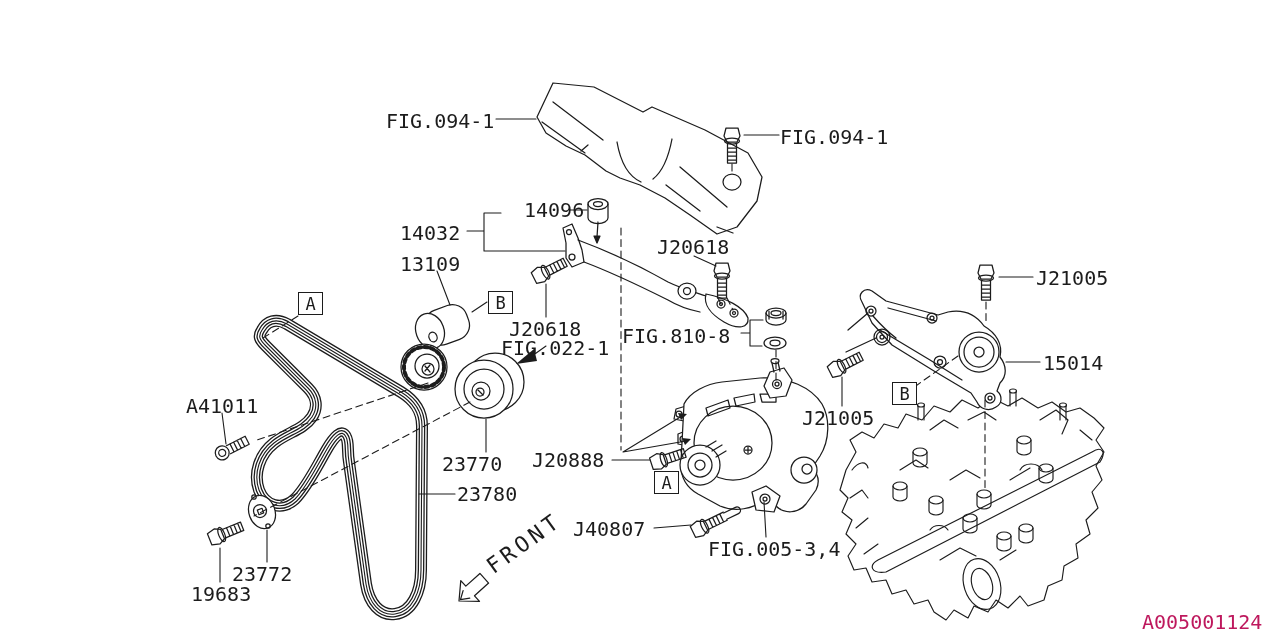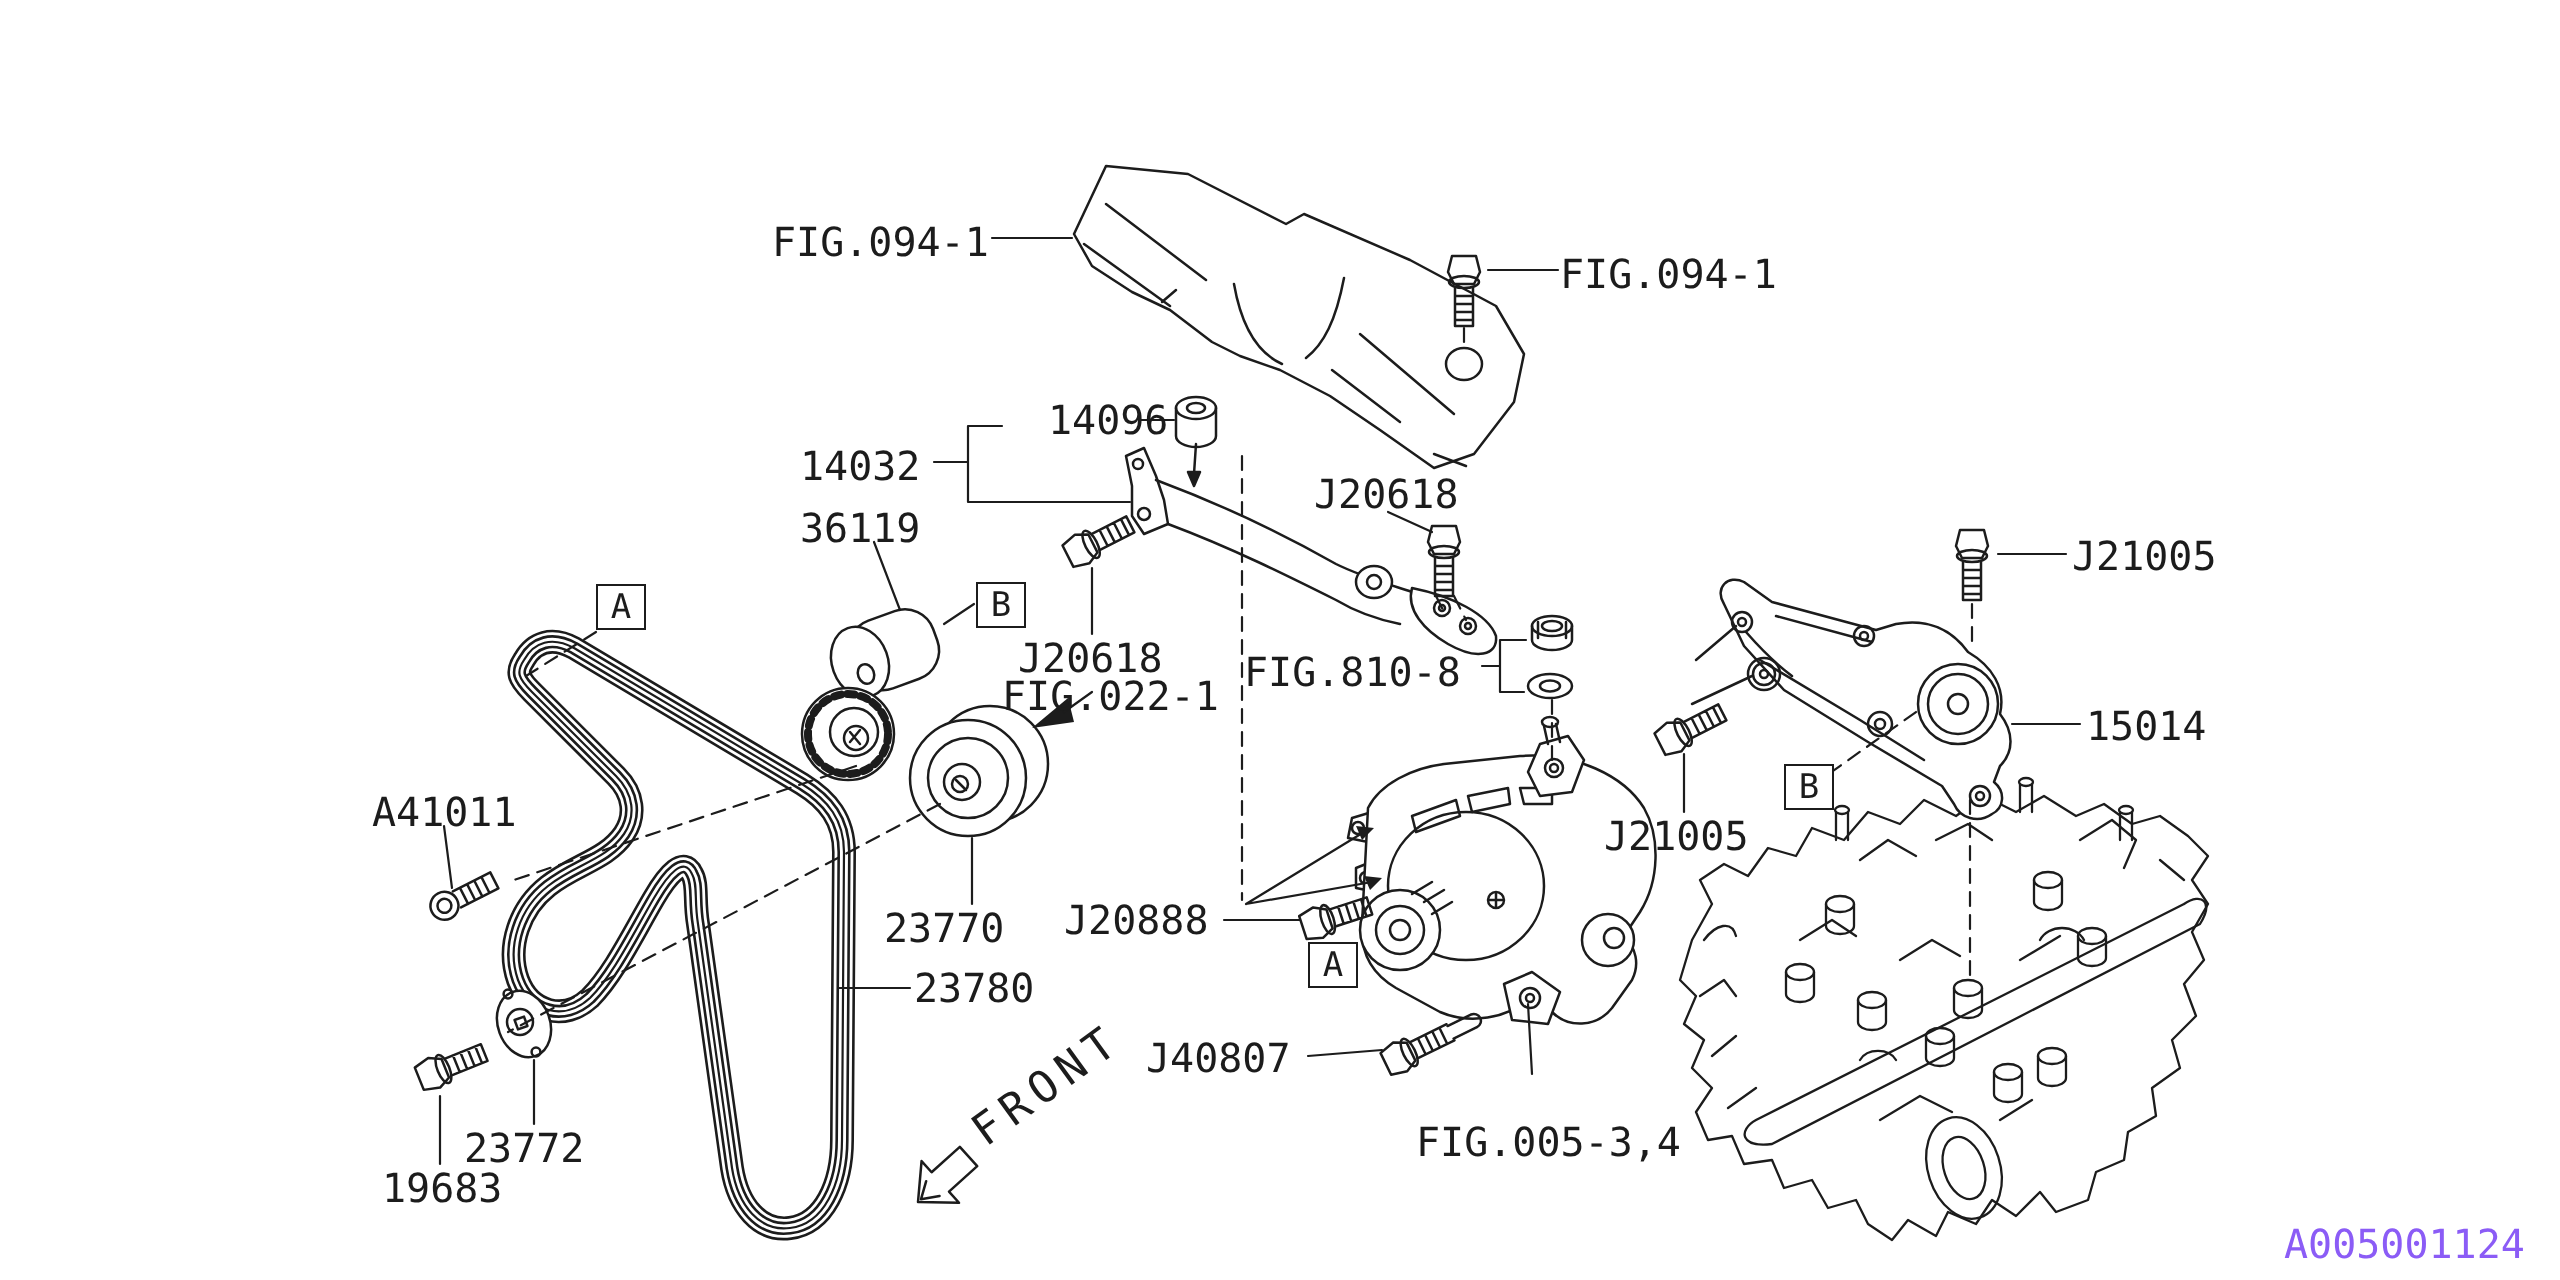--- a/index.html
+++ b/index.html
@@ -6,21 +6,21 @@
   #stage{position:relative;width:1280px;height:640px;background:#ffffff;overflow:hidden;
          font-family:"DejaVu Sans Mono", monospace;}
   #artwork{position:absolute;left:0;top:0;}
   .lbl{position:absolute;font-size:20px;line-height:20px;color:#1c1c1c;white-space:nowrap;
        font-family:"DejaVu Sans Mono", monospace;}
   .callout{position:absolute;width:23px;height:21px;border:1.5px solid #1c1c1c;
            display:flex;align-items:center;justify-content:center;
            font-size:17px;color:#1c1c1c;background:#fff;}
   #front-marker{position:absolute;left:489px;top:556px;font-size:22px;letter-spacing:4px;
                 color:#1c1c1c;transform:rotate(-36deg);transform-origin:0 50%;}
-  #diagram-id{position:absolute;left:1142px;top:610px;font-size:20px;color:#8b5cf6;}
+  #diagram-id{position:absolute;left:1142px;top:610px;font-size:20px;color:#be185d;}
 </style>
 </head>
 <body>
 
 <div id="stage">
 
 <svg id="artwork" width="1280" height="640" viewBox="0 0 1280 640">
   <defs>
     <path id="beltpath" d="M262,330 C267,321 276,318 287,324 L401,392 C414,400 422,410 422,426
       L421,570 C421,592 412,612 395,614 C380,616 369,603 366,584 L349,462
@@ -281,34 +281,34 @@
       <path transform="translate(459,601) rotate(-42)" d="M0,0 L15,-14 L15,-6.5 L34,-6.5 L34,6.5 L15,6.5 L15,14 Z"></path>
       <path transform="translate(459,601) rotate(-42)" d="M10,-5 L2,0 L10,5"></path>
     </g>
   </g>
 </svg>
 
 <div class="lbl" style="left:386px;top:111px">FIG.094-1</div>
 <div class="lbl" style="left:780px;top:127px">FIG.094-1</div>
 <div class="lbl" style="left:524px;top:200px">14096</div>
 <div class="lbl" style="left:400px;top:223px">14032</div>
-<div class="lbl" style="left:400px;top:254px">36119</div>
+<div class="lbl" style="left:400px;top:254px">13109</div>
 <div class="lbl" style="left:509px;top:319px">J20618</div>
 <div class="lbl" style="left:501px;top:338px">FIG.022-1</div>
 <div class="lbl" style="left:657px;top:237px">J20618</div>
 <div class="lbl" style="left:622px;top:326px">FIG.810-8</div>
 <div class="lbl" style="left:1036px;top:268px">J21005</div>
 <div class="lbl" style="left:1043px;top:353px">15014</div>
 <div class="lbl" style="left:802px;top:408px">J21005</div>
 <div class="lbl" style="left:186px;top:396px">A41011</div>
 <div class="lbl" style="left:442px;top:454px">23770</div>
 <div class="lbl" style="left:532px;top:450px">J20888</div>
 <div class="lbl" style="left:457px;top:484px">23780</div>
 <div class="lbl" style="left:573px;top:519px">J40807</div>
-<div class="lbl" style="left:708px;top:561px">FIG.005-3,4</div>
+<div class="lbl" style="left:708px;top:539px">FIG.005-3,4</div>
 <div class="lbl" style="left:232px;top:564px">23772</div>
 <div class="lbl" style="left:191px;top:584px">19683</div>
 
 <div class="callout" style="left:298px;top:292px">A</div>
 <div class="callout" style="left:488px;top:291px">B</div>
 <div class="callout" style="left:654px;top:471px">A</div>
 <div class="callout" style="left:892px;top:382px">B</div>
 
 <div id="front-marker">FRONT</div>
 <div id="diagram-id">A005001124</div>

